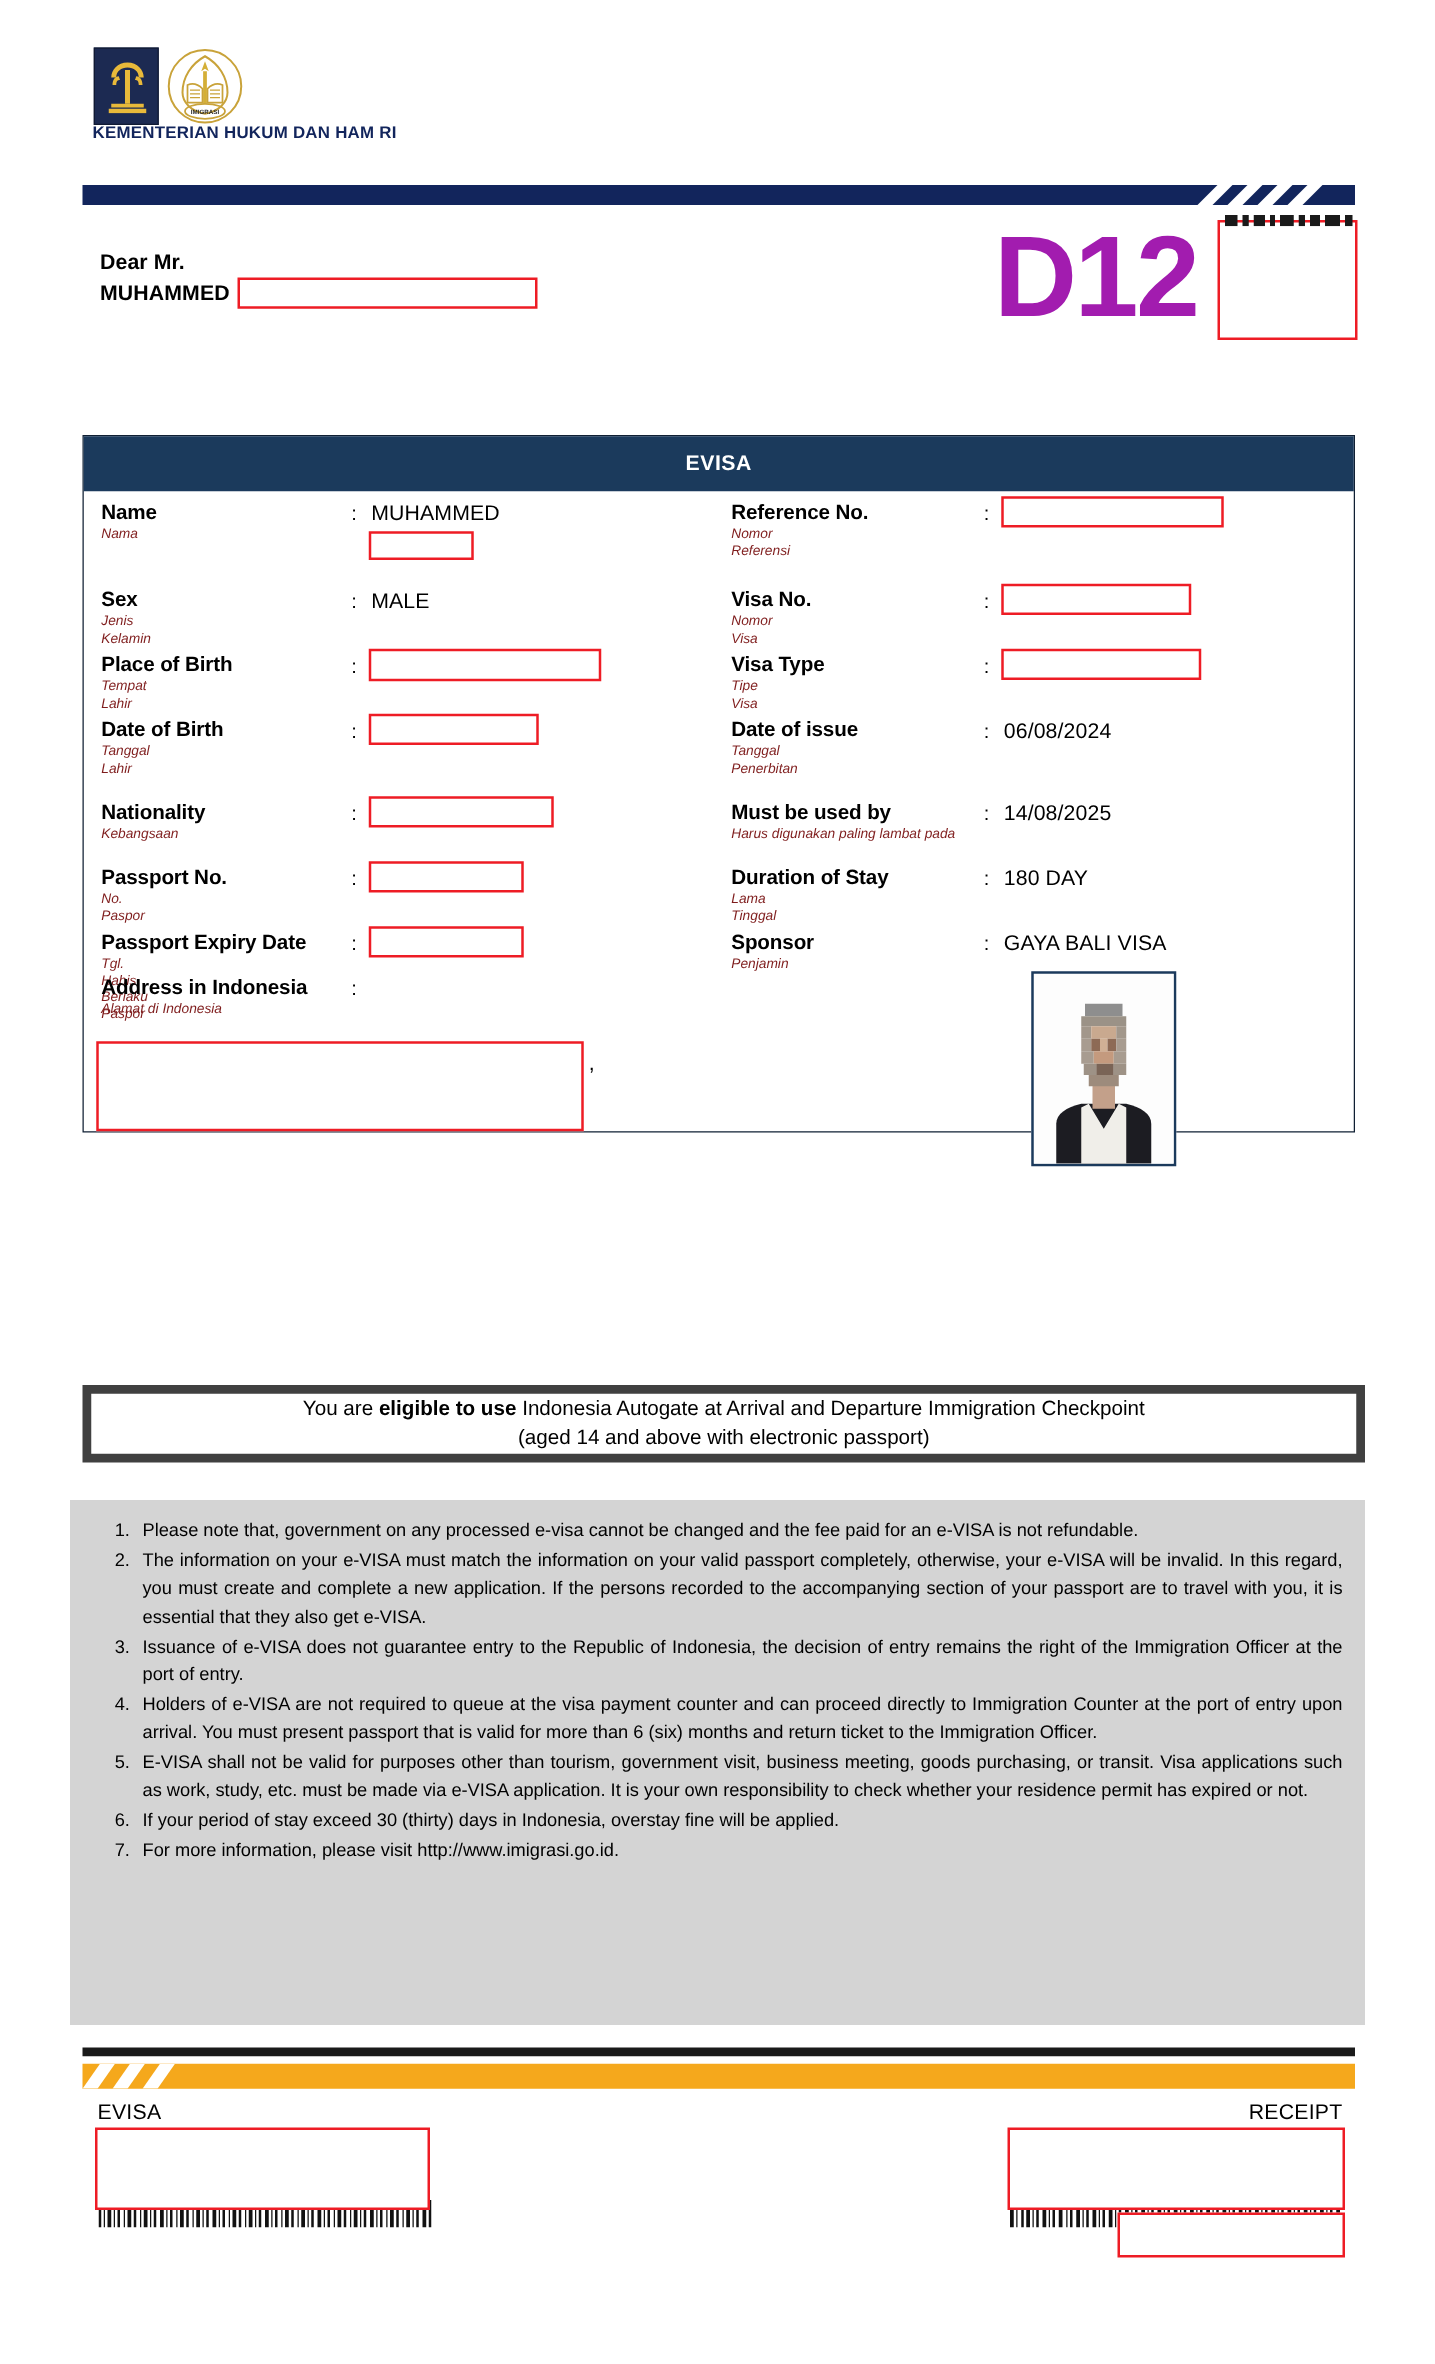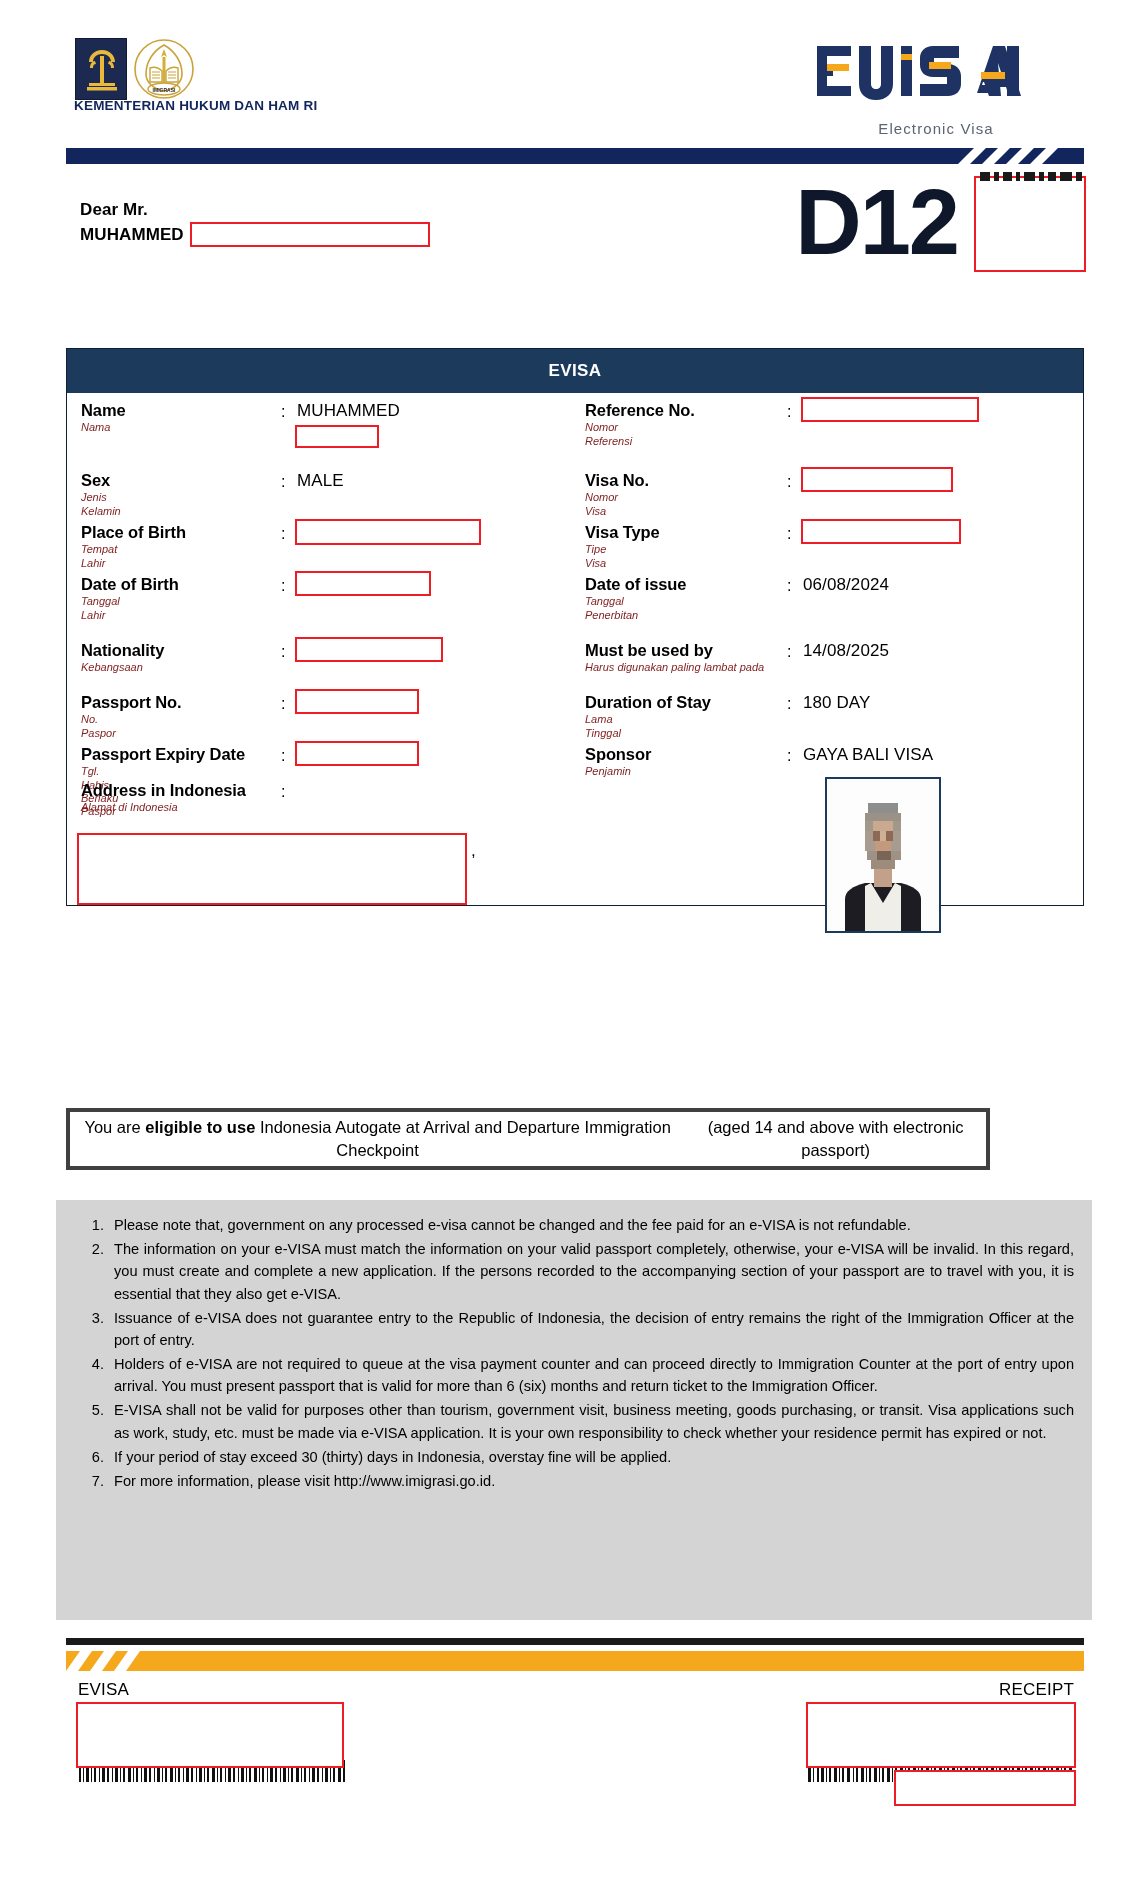--- a/index.html
+++ b/index.html
@@ -133,21 +133,21 @@
     height: 25px;
     margin-left: 6px;
   }
 
   .d12 {
     position: absolute;
     right: 190px;
     top: 176px;
     font-size: 92px;
     font-weight: bold;
-    color: #0f172a;
+    color: #a21caf;
     letter-spacing: -2px;
     line-height: 1;
   }
   .qr-redact {
     position: absolute;
     right: 62px;
     top: 176px;
     width: 112px;
     height: 96px;
   }
@@ -271,26 +271,26 @@
     box-sizing: border-box;
     overflow: hidden;
     background: #ffffff;
   }
 
   
   .notice {
     position: absolute;
     left: 66px;
     top: 1108px;
-    width: 924px;
+    width: 1026px;
     height: 62px;
-    border: 4px solid #404040;
+    border: 7px solid #404040;
     box-sizing: border-box;
     display: flex;
-    flex-direction: row;
+    flex-direction: column;
     align-items: center;
     justify-content: center;
     font-size: 16.5px;
     line-height: 1.42;
     text-align: center;
   }
   .notice b { font-weight: bold; }
 
   
   .disclaimer {
@@ -408,46 +408,20 @@
           <ellipse cx="31" cy="51" rx="16" ry="6" fill="none" stroke="#c9a33a" stroke-width="1.4"></ellipse>
           <text x="31" y="53.5" font-size="5" font-family="Liberation Sans, sans-serif" fill="#2a2a2a" text-anchor="middle" font-weight="bold">IMIGRASI</text>
         </svg>
       </div>
     </div>
 
     <div class="ministry-text">
       <div class="ministry-line1">KEMENTERIAN HUKUM DAN HAM RI</div>
     </div>
 
-    <div class="evisa-logo-wrap">
-      <svg width="250" height="72" viewBox="0 0 250 72">
-        <g fill="#1e3264">
-
-          <path d="M6 6 h34 v10 h-24 v10 h6 v10 h-6 v10 h24 v10 h-34 z"></path>
-
-          <path d="M48 6 h12 v38 c0 3 2 5 5 5 c3 0 5-2 5-5 v-38 h12 v38 c0 10-7 16-17 16 c-10 0-17-6-17-16 z"></path>
-
-          <rect x="90" y="20" width="11" height="36"></rect>
-          <rect x="90" y="6" width="11" height="9"></rect>
-
-          <path d="M148 6 h-26 c-8 0-13 5-13 12 v7 c0 7 5 12 13 12 h14 v7 h-27 v12 h28 c8 0 13-5 13-12 v-8
-                   c0-7-5-12-13-12 h-14 v-6 h25 z"></path>
-
-          <path d="M190 56 h-12 l-5-14 h-1 l-1 3 h11 l3 8 h-19 l16-47 h12 l16 50 h-12 l-3-9 h-12 l3-9 h6 l-5-15 z"></path>
-          <path d="M196 6 h12 v50 h-12 z"></path>
-        </g>
-        <g fill="#f5a81c">
-          <rect x="16" y="24" width="22" height="7"></rect>
-          <rect x="90" y="14" width="11" height="6"></rect>
-          <rect x="118" y="22" width="22" height="7"></rect>
-          <rect x="170" y="32" width="24" height="7"></rect>
-        </g>
-      </svg>
-      <div class="evisa-logo-sub">Electronic Visa</div>
-    </div>
   </div>
 
   <div class="navy-rule">
     <svg class="stripes" viewBox="0 0 130 16" preserveAspectRatio="none">
       <g fill="#ffffff">
         <polygon points="20,0 32,0 16,16 4,16"></polygon>
         <polygon points="44,0 56,0 40,16 28,16"></polygon>
         <polygon points="68,0 80,0 64,16 52,16"></polygon>
         <polygon points="92,0 104,0 88,16 76,16"></polygon>
       </g>

